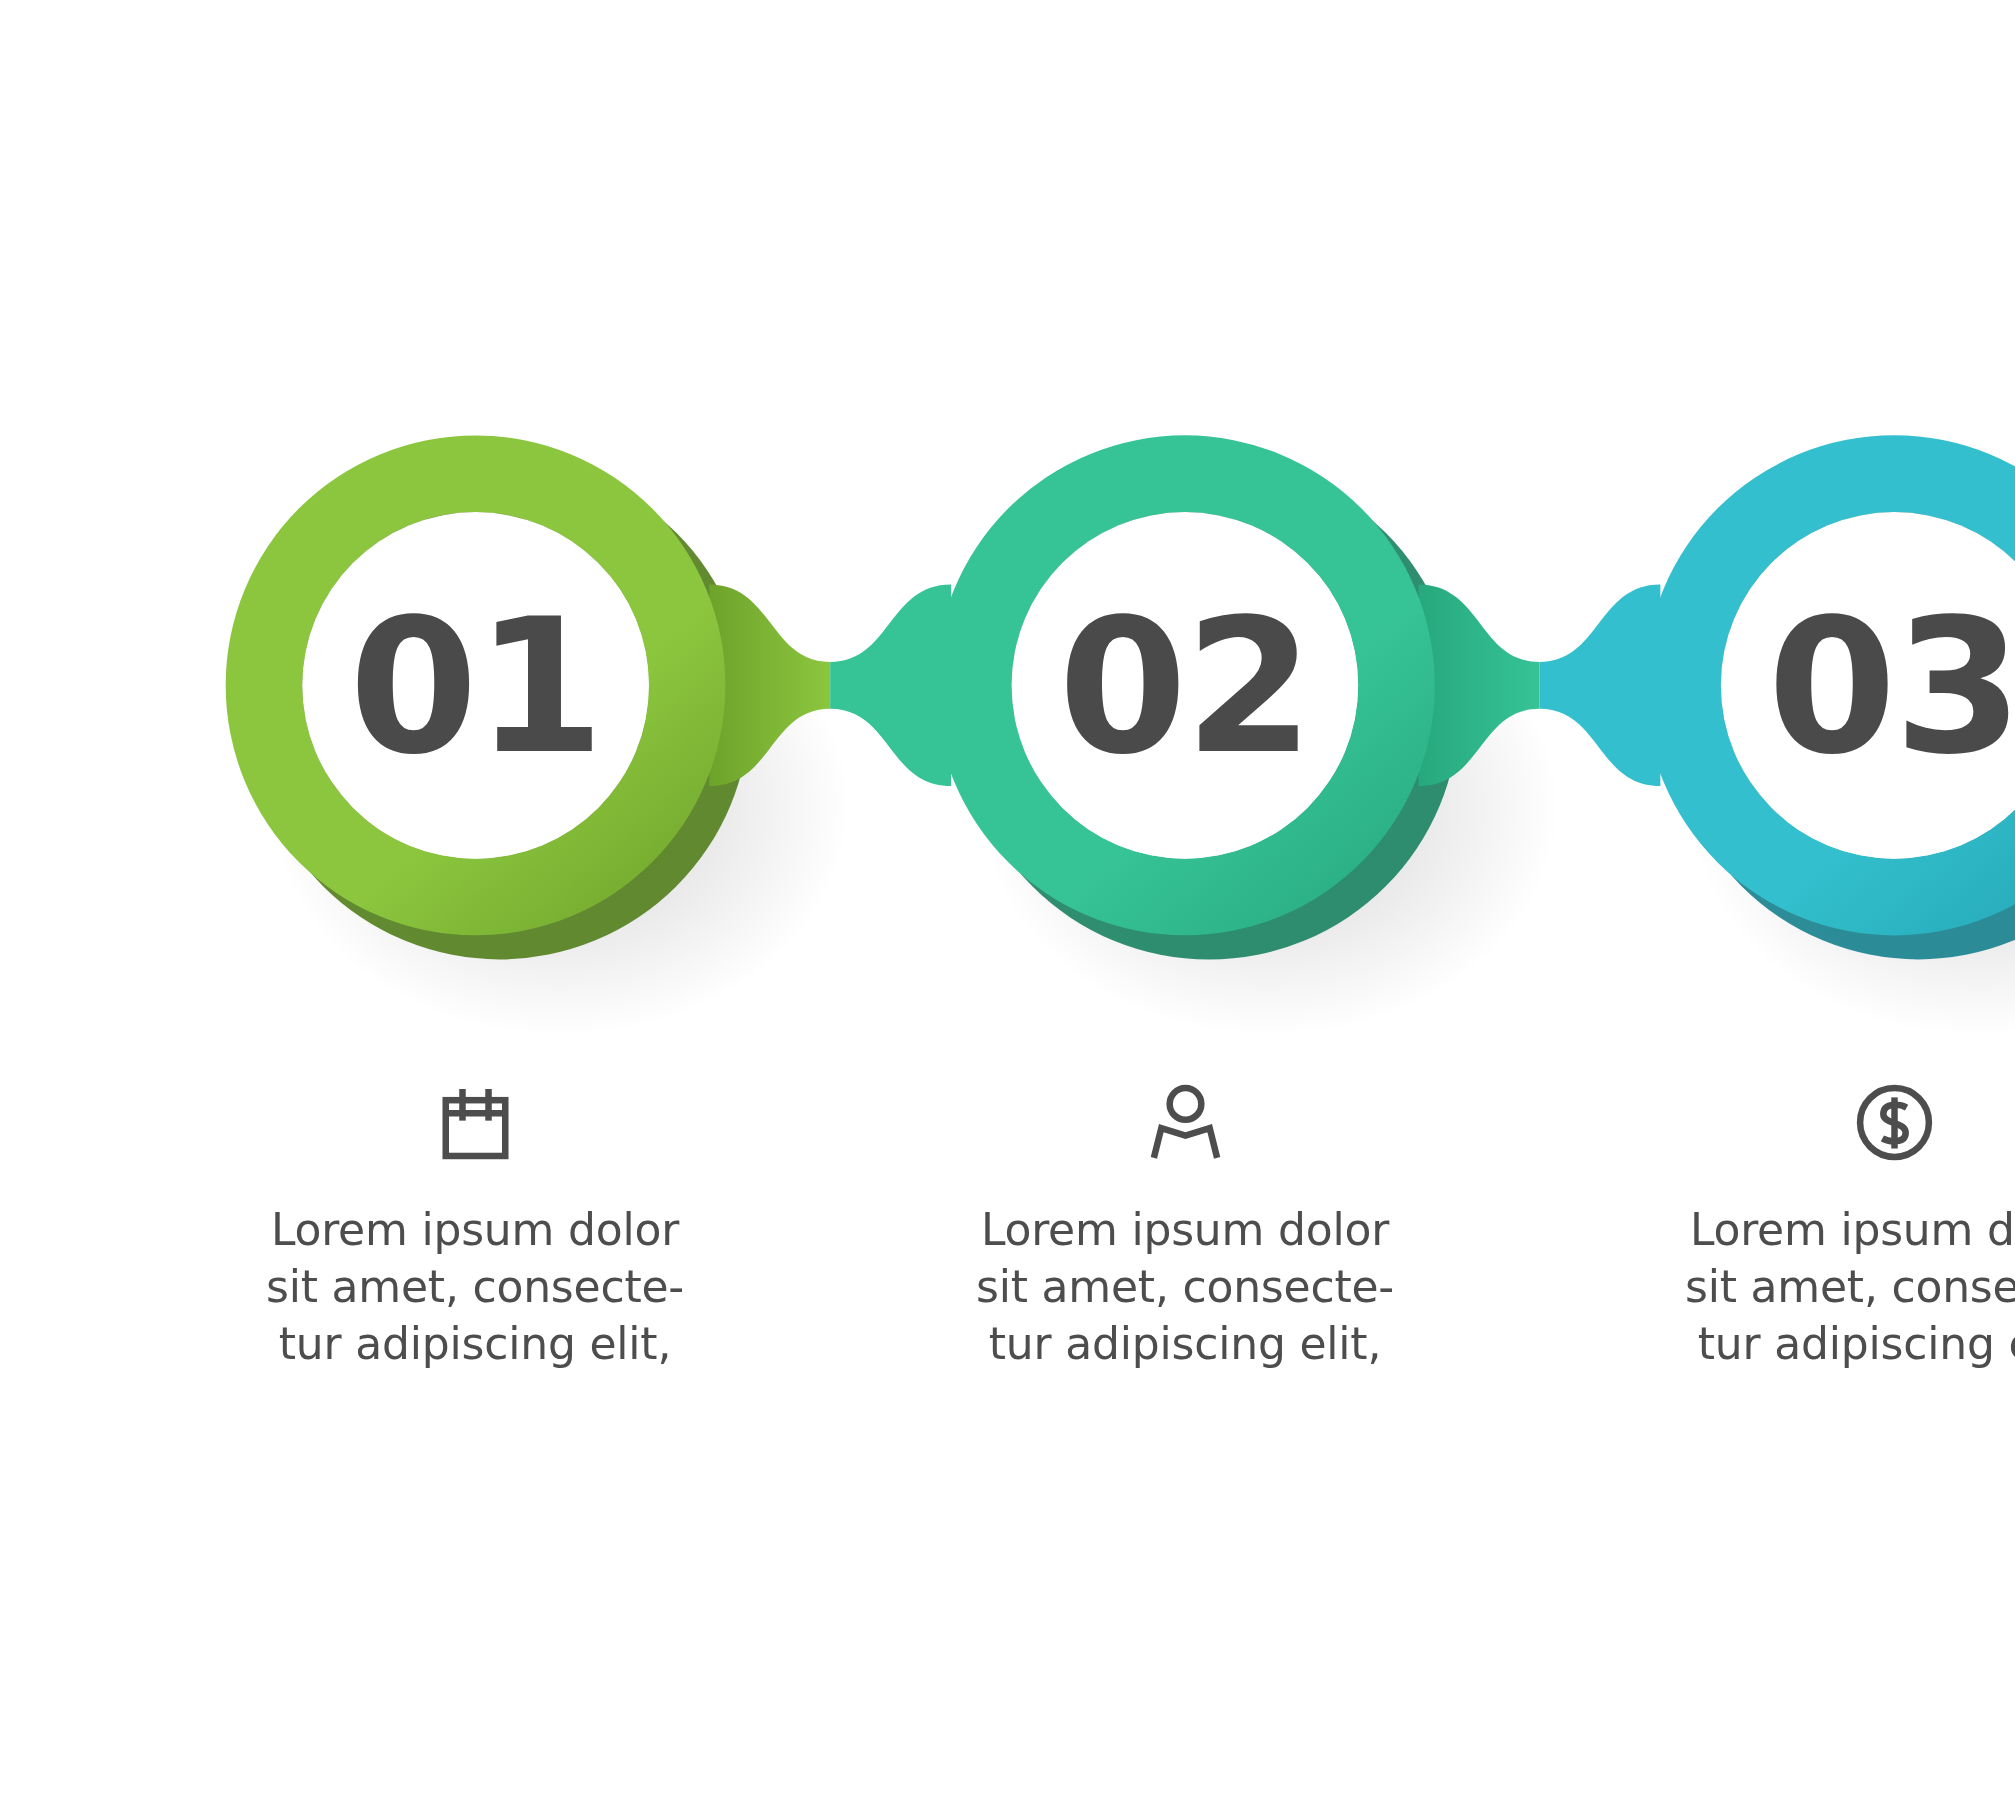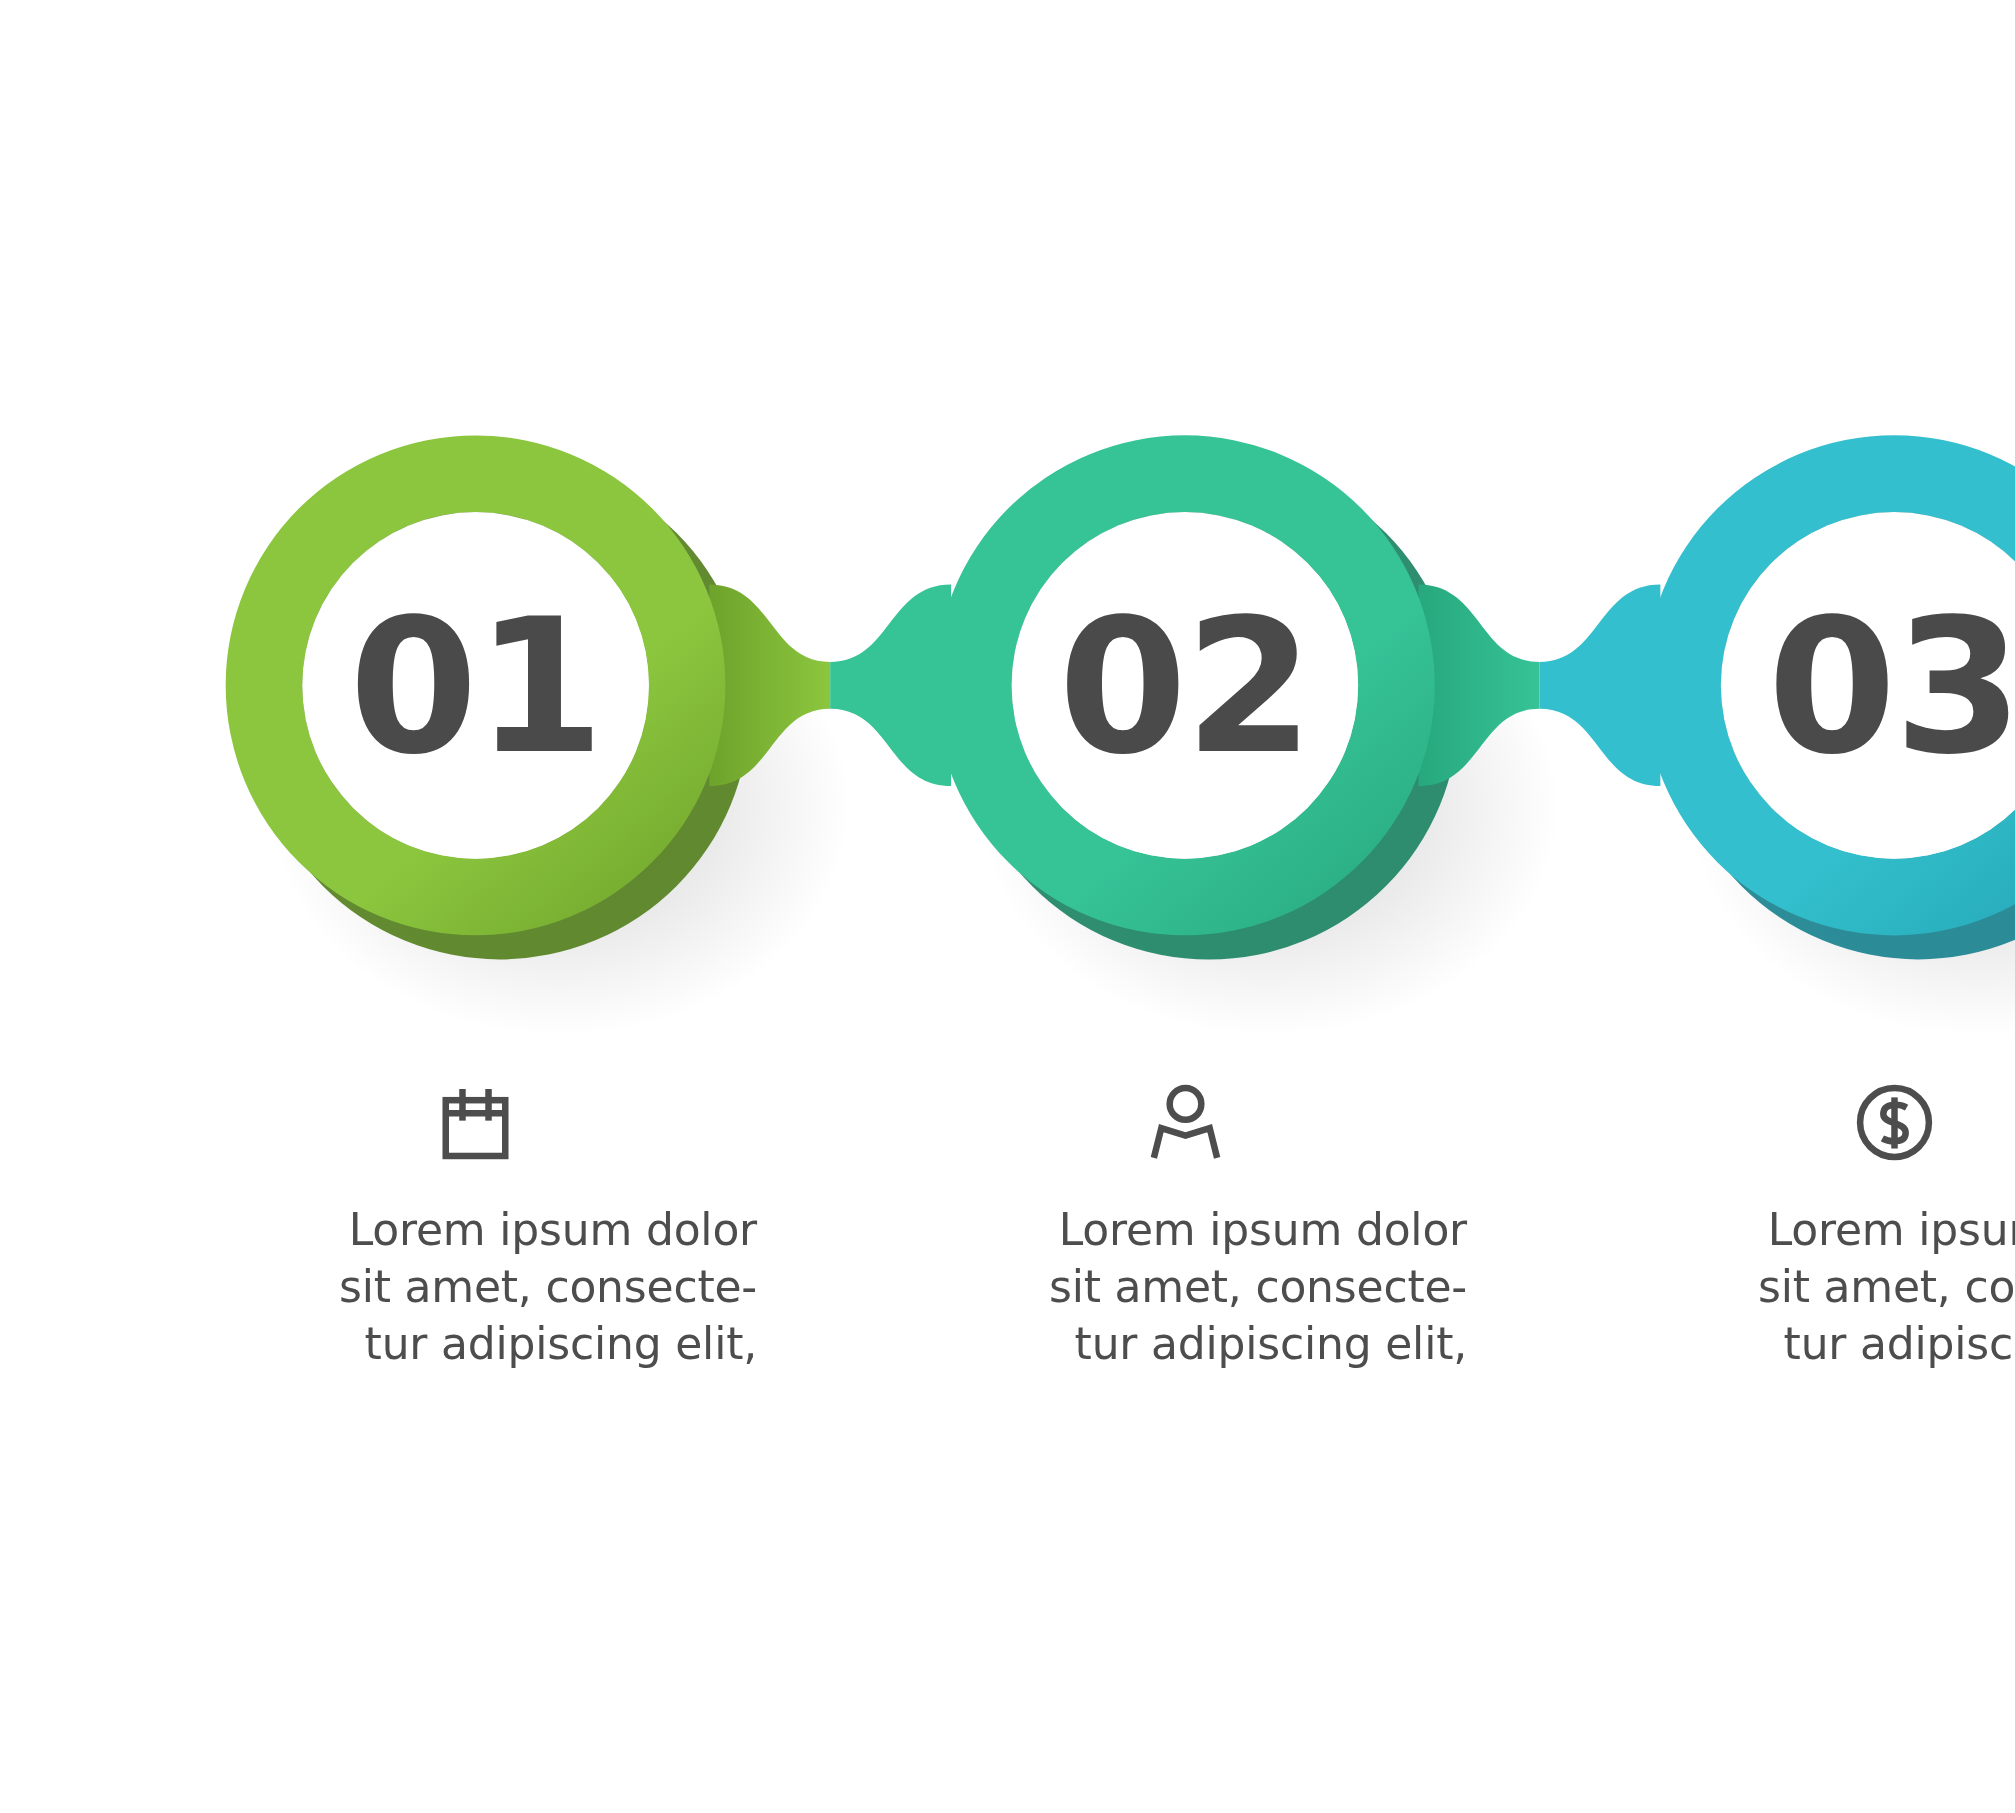--- a/index.html
+++ b/index.html
@@ -18,21 +18,20 @@
     width:564px;
     text-align:center;
   }
   .cap-text{
     font-family:"DejaVu Sans", sans-serif;
     font-size:44px;
     line-height:1.29;
     color:#4d4d4d;
     letter-spacing:-0.2px;
     white-space:pre-line;
-    text-align:right;
   }
   .icon-wrap{
     height:137px;
     display:flex;
     align-items:flex-end;
     justify-content:center;
     margin-bottom:33px;
   }
 </style>
 </head>

